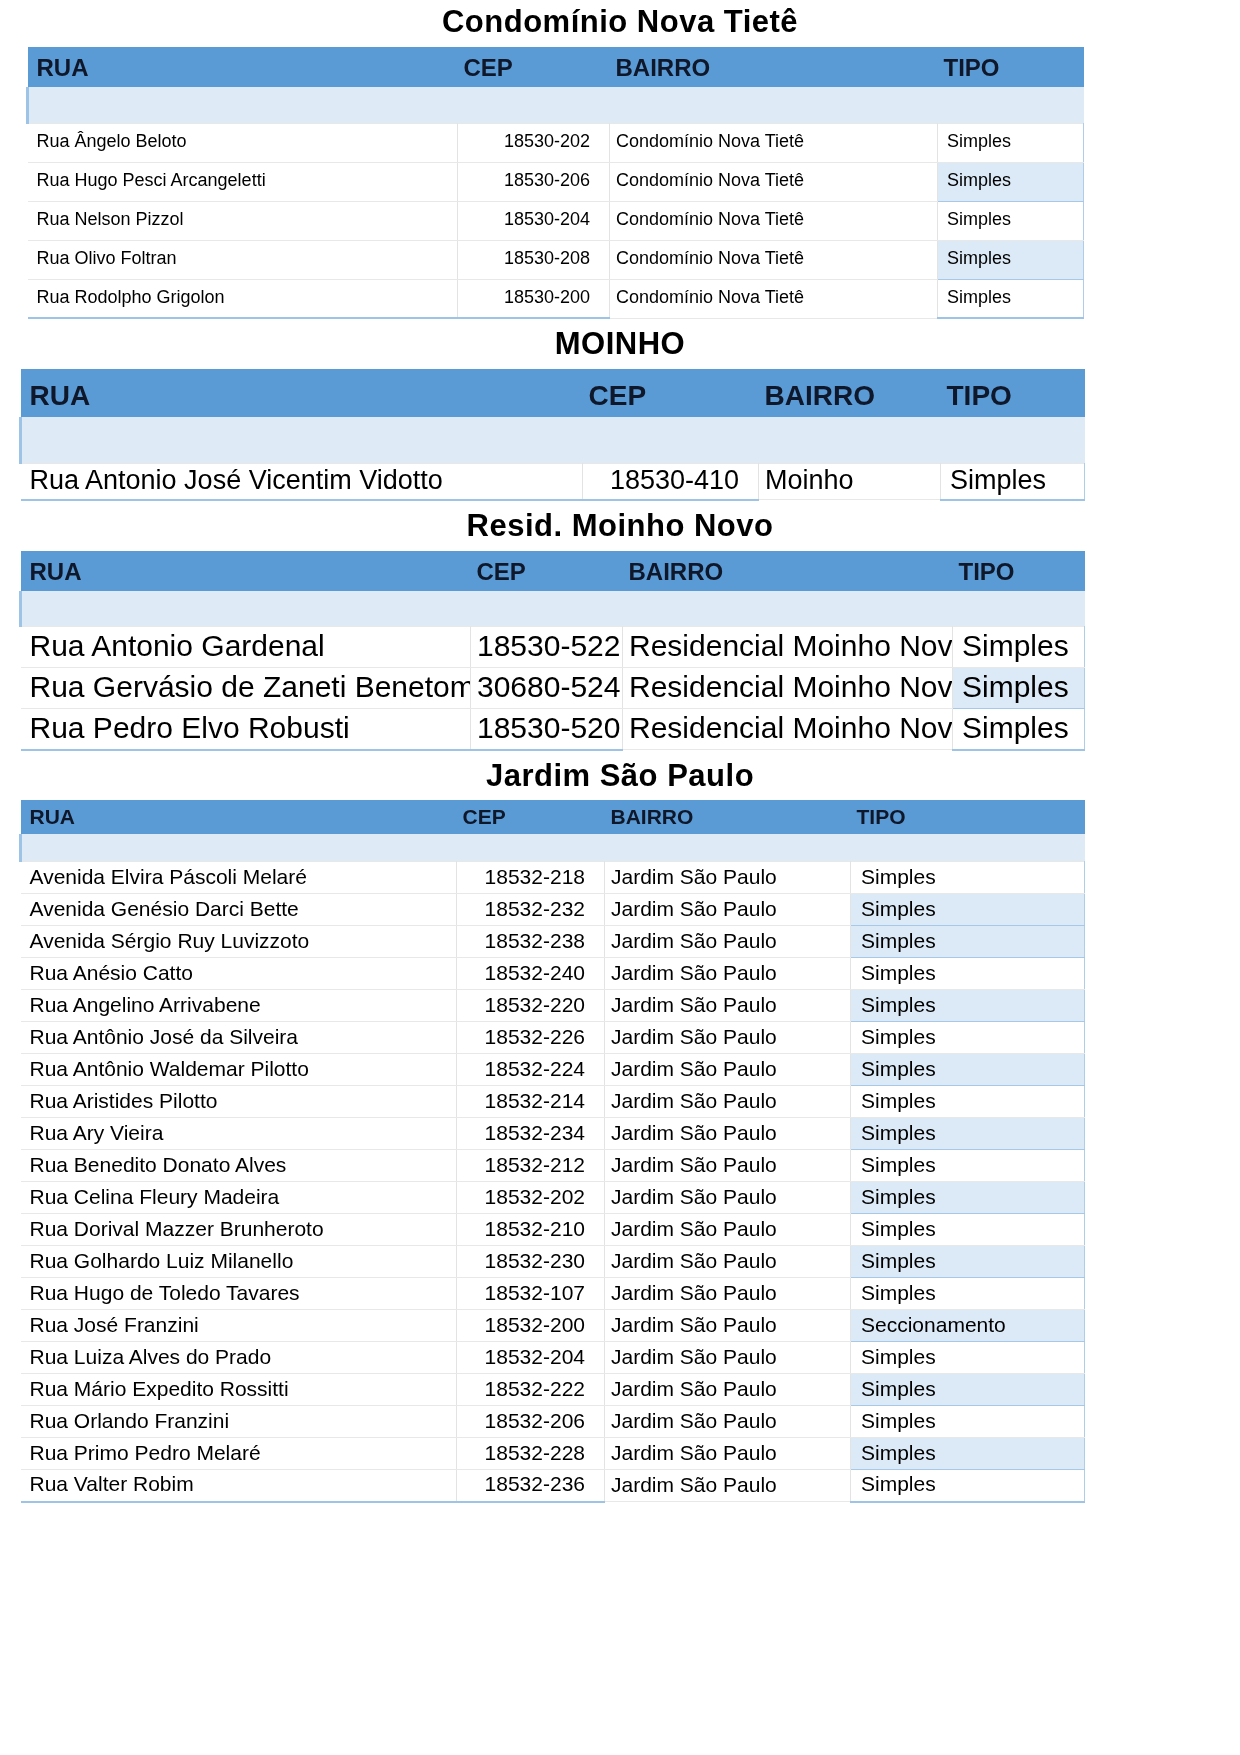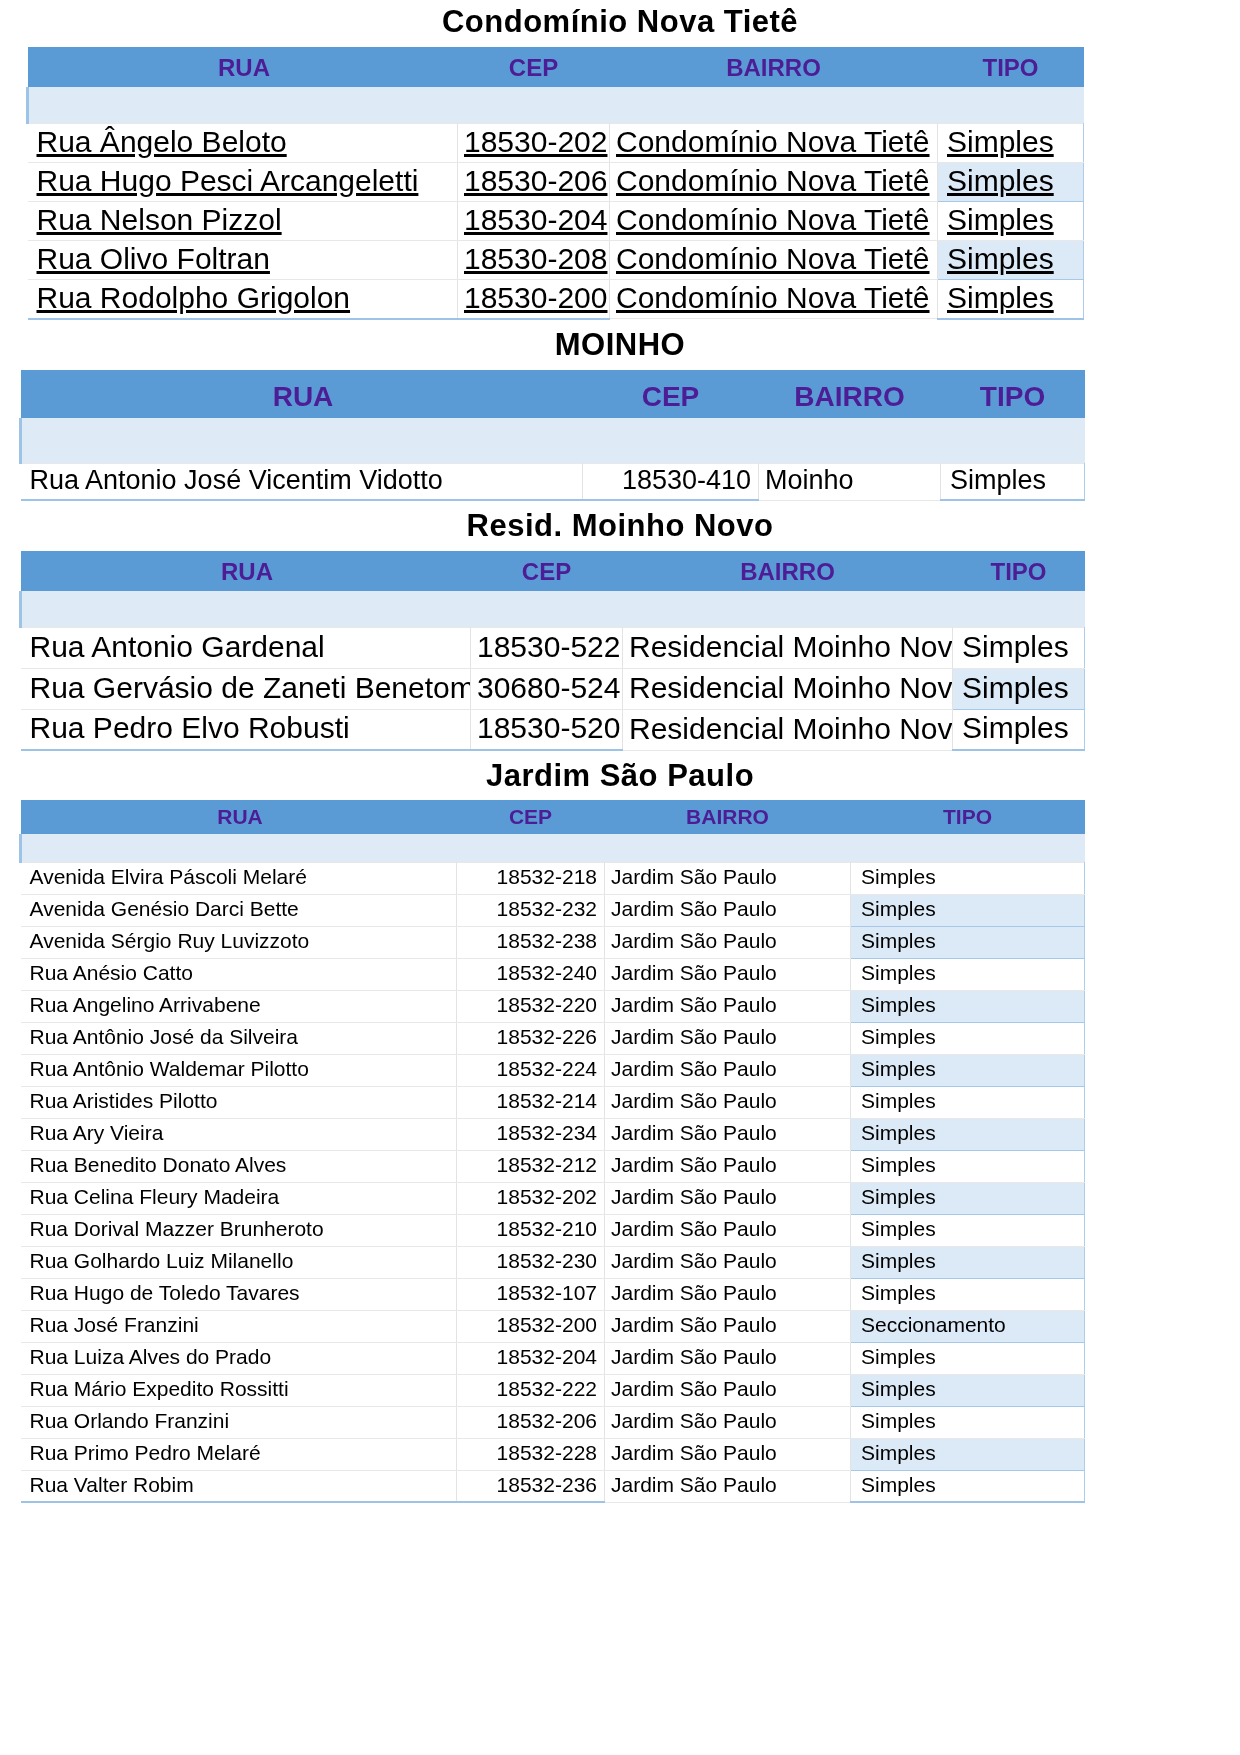--- a/index.html
+++ b/index.html
@@ -35,23 +35,23 @@
 
   table.xl {
     border-collapse: collapse;
     table-layout: fixed;
     border-spacing: 0;
   }
 
   
   table.xl thead tr.hdr th {
     background: #5B9BD5;
-    color: #4c1d95;
+    color: #0f172a;
     font-weight: bold;
-    text-align: center;
+    text-align: left;
     vertical-align: bottom;
     padding: 2px 6px 5px 6px;
     border: none;
     white-space: nowrap;
   }
   table.xl thead tr.hdr th.pad-l { padding-left: 9px; }
 
   
   table.xl tbody tr.spacer td {
     background: #DEEAF6;
@@ -67,21 +67,21 @@
     background: #ffffff;
     border-top: 1px solid #E8E8E8;
     border-bottom: 1px solid #E8E8E8;
     border-right: 1px solid #E3E3E3;
     padding: 1px 6px 3px 6px;
     white-space: nowrap;
     overflow: hidden;
     vertical-align: middle;
   }
   table.xl tbody tr.drow td.c-rua { padding-left: 9px; }
-  table.xl tbody tr.drow td.c-cep { text-align: right; padding-right: 7px; }
+  table.xl tbody tr.drow td.c-cep { text-align: right; padding-right: 19px; }
   table.xl tbody tr.drow td.c-bairro { }
   table.xl tbody tr.drow td.c-tipo {
     border-right: 1px solid #AFCCE8;
     border-left: 1px solid #AFCCE8;
     padding-left: 9px;
   }
   table.xl tbody tr.drow.band td.c-tipo {
     background: #DCE9F6;
     border-top: 1px solid #A6C9EA;
     border-bottom: 1px solid #A6C9EA;
@@ -94,21 +94,21 @@
     border-bottom: 1px solid #E8E8E8;
   }
   table.xl tbody tr.drow:last-child td.c-tipo {
     border-bottom: 2px solid #9DC3E6;
   }
 
   
   #tbl-cond { margin-left: 26px; width: 1056px; font-size: 23px; }
   #tbl-cond thead tr.hdr th { font-size: 24px; height: 40px; }
   #tbl-cond tbody tr.spacer td { height: 36px; }
-  #tbl-cond tbody tr.drow td { height: 39px; font-size: 30px; text-decoration: underline; }
+  #tbl-cond tbody tr.drow td { height: 39px; font-size: 18px; }
 
   
   #tbl-moinho { margin-left: 19px; width: 1064px; font-size: 27px; }
   #tbl-moinho thead tr.hdr th { font-size: 28px; height: 48px; }
   #tbl-moinho tbody tr.spacer td { height: 46px; }
   #tbl-moinho tbody tr.drow td { height: 32px; font-size: 27px; }
   #tbl-moinho tbody tr.drow td.c-cep { text-align: right; }
 
   
   #tbl-resid { margin-left: 19px; width: 1064px; font-size: 23px; }

